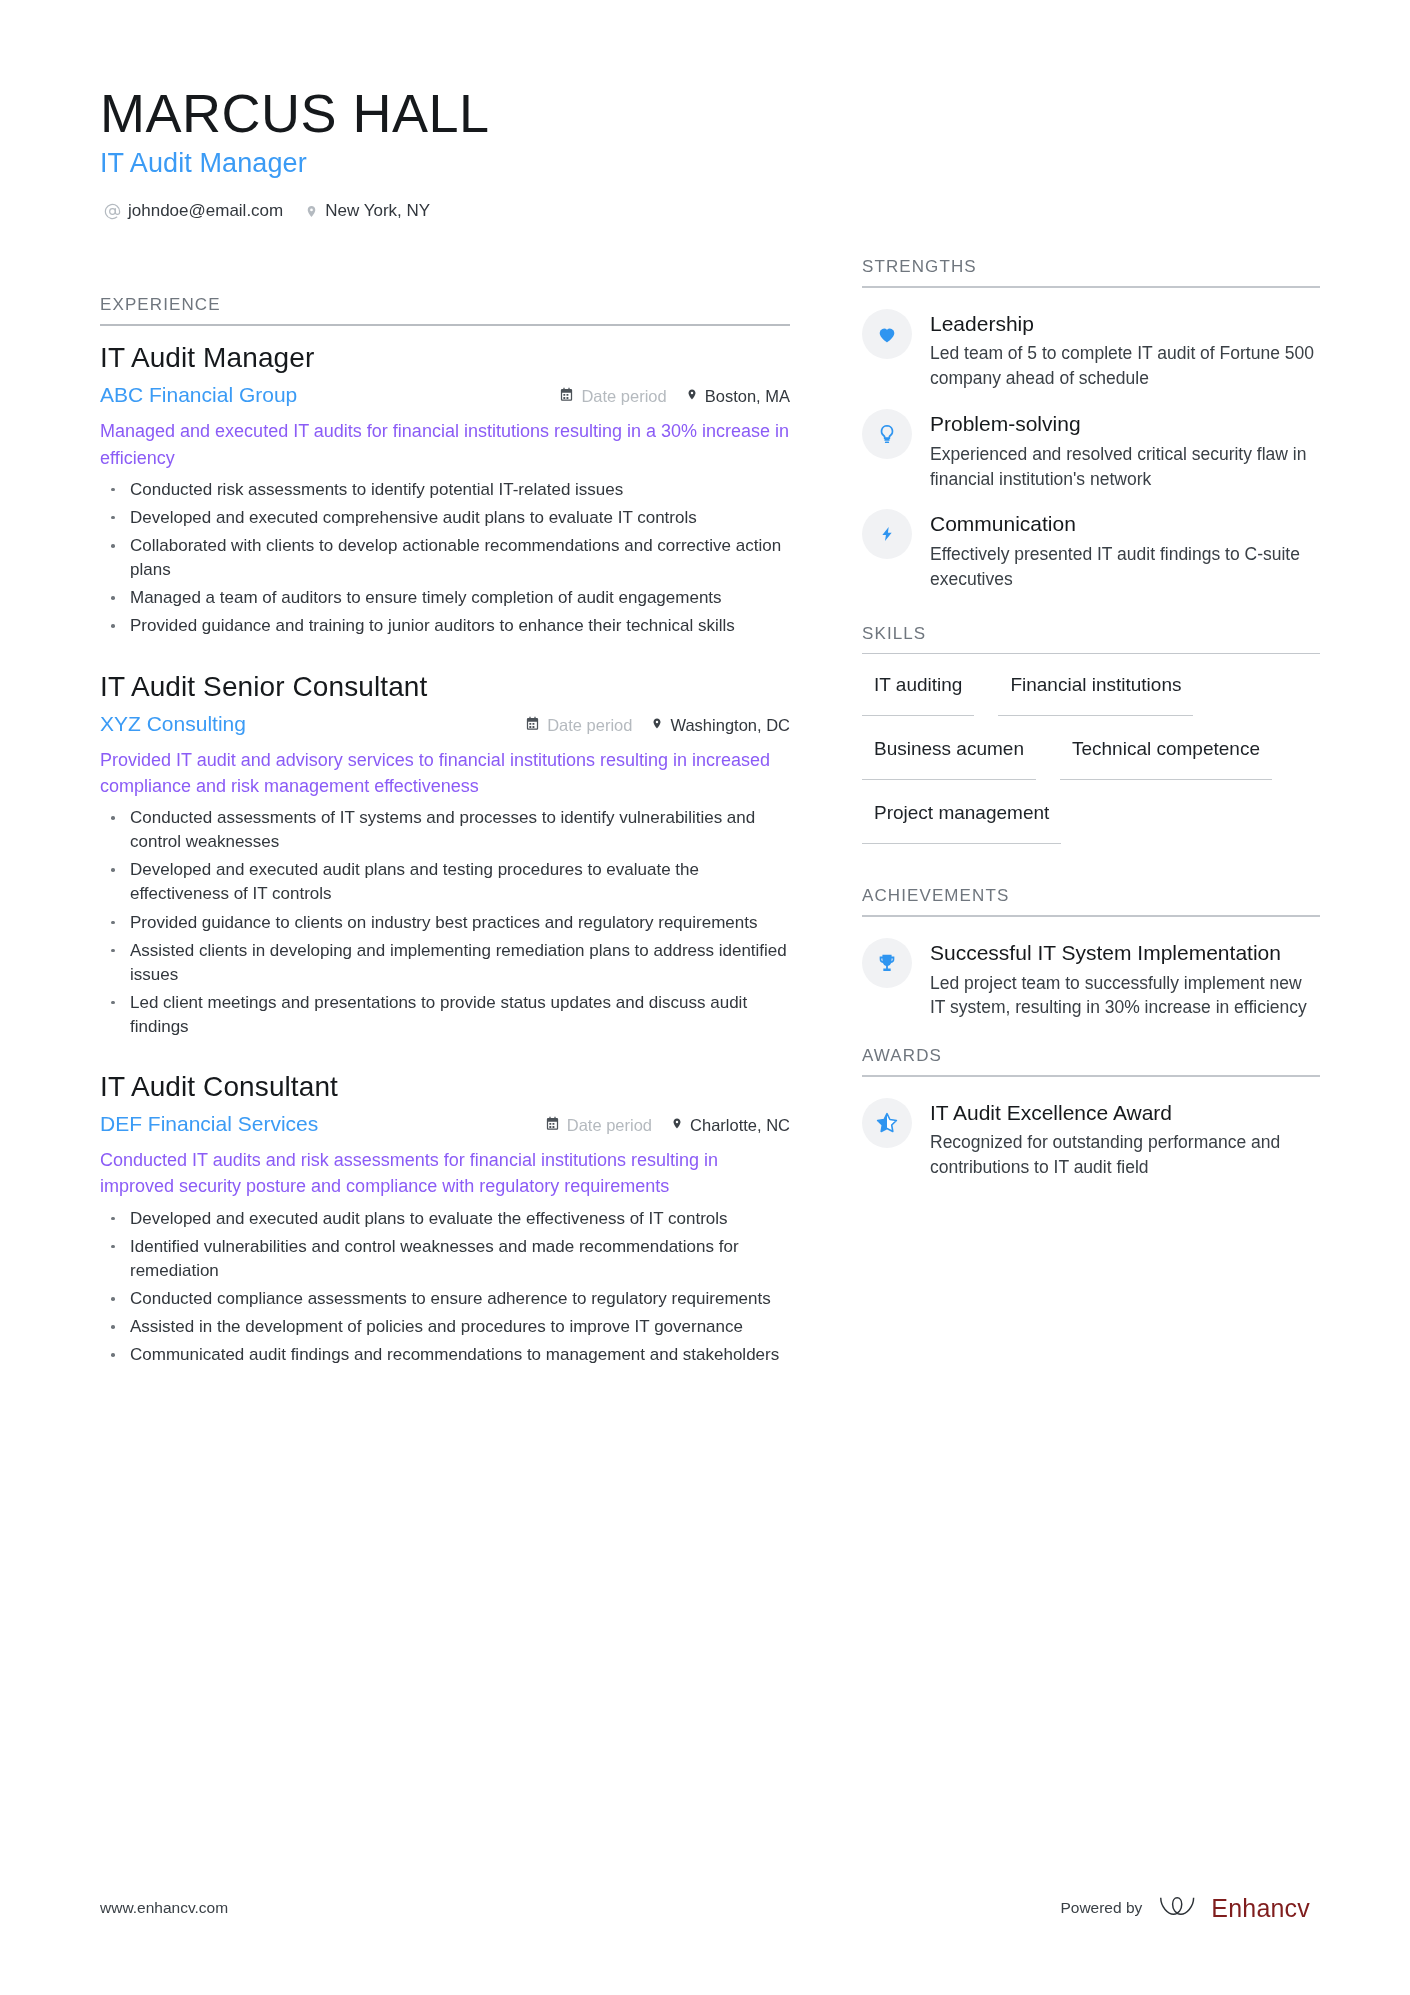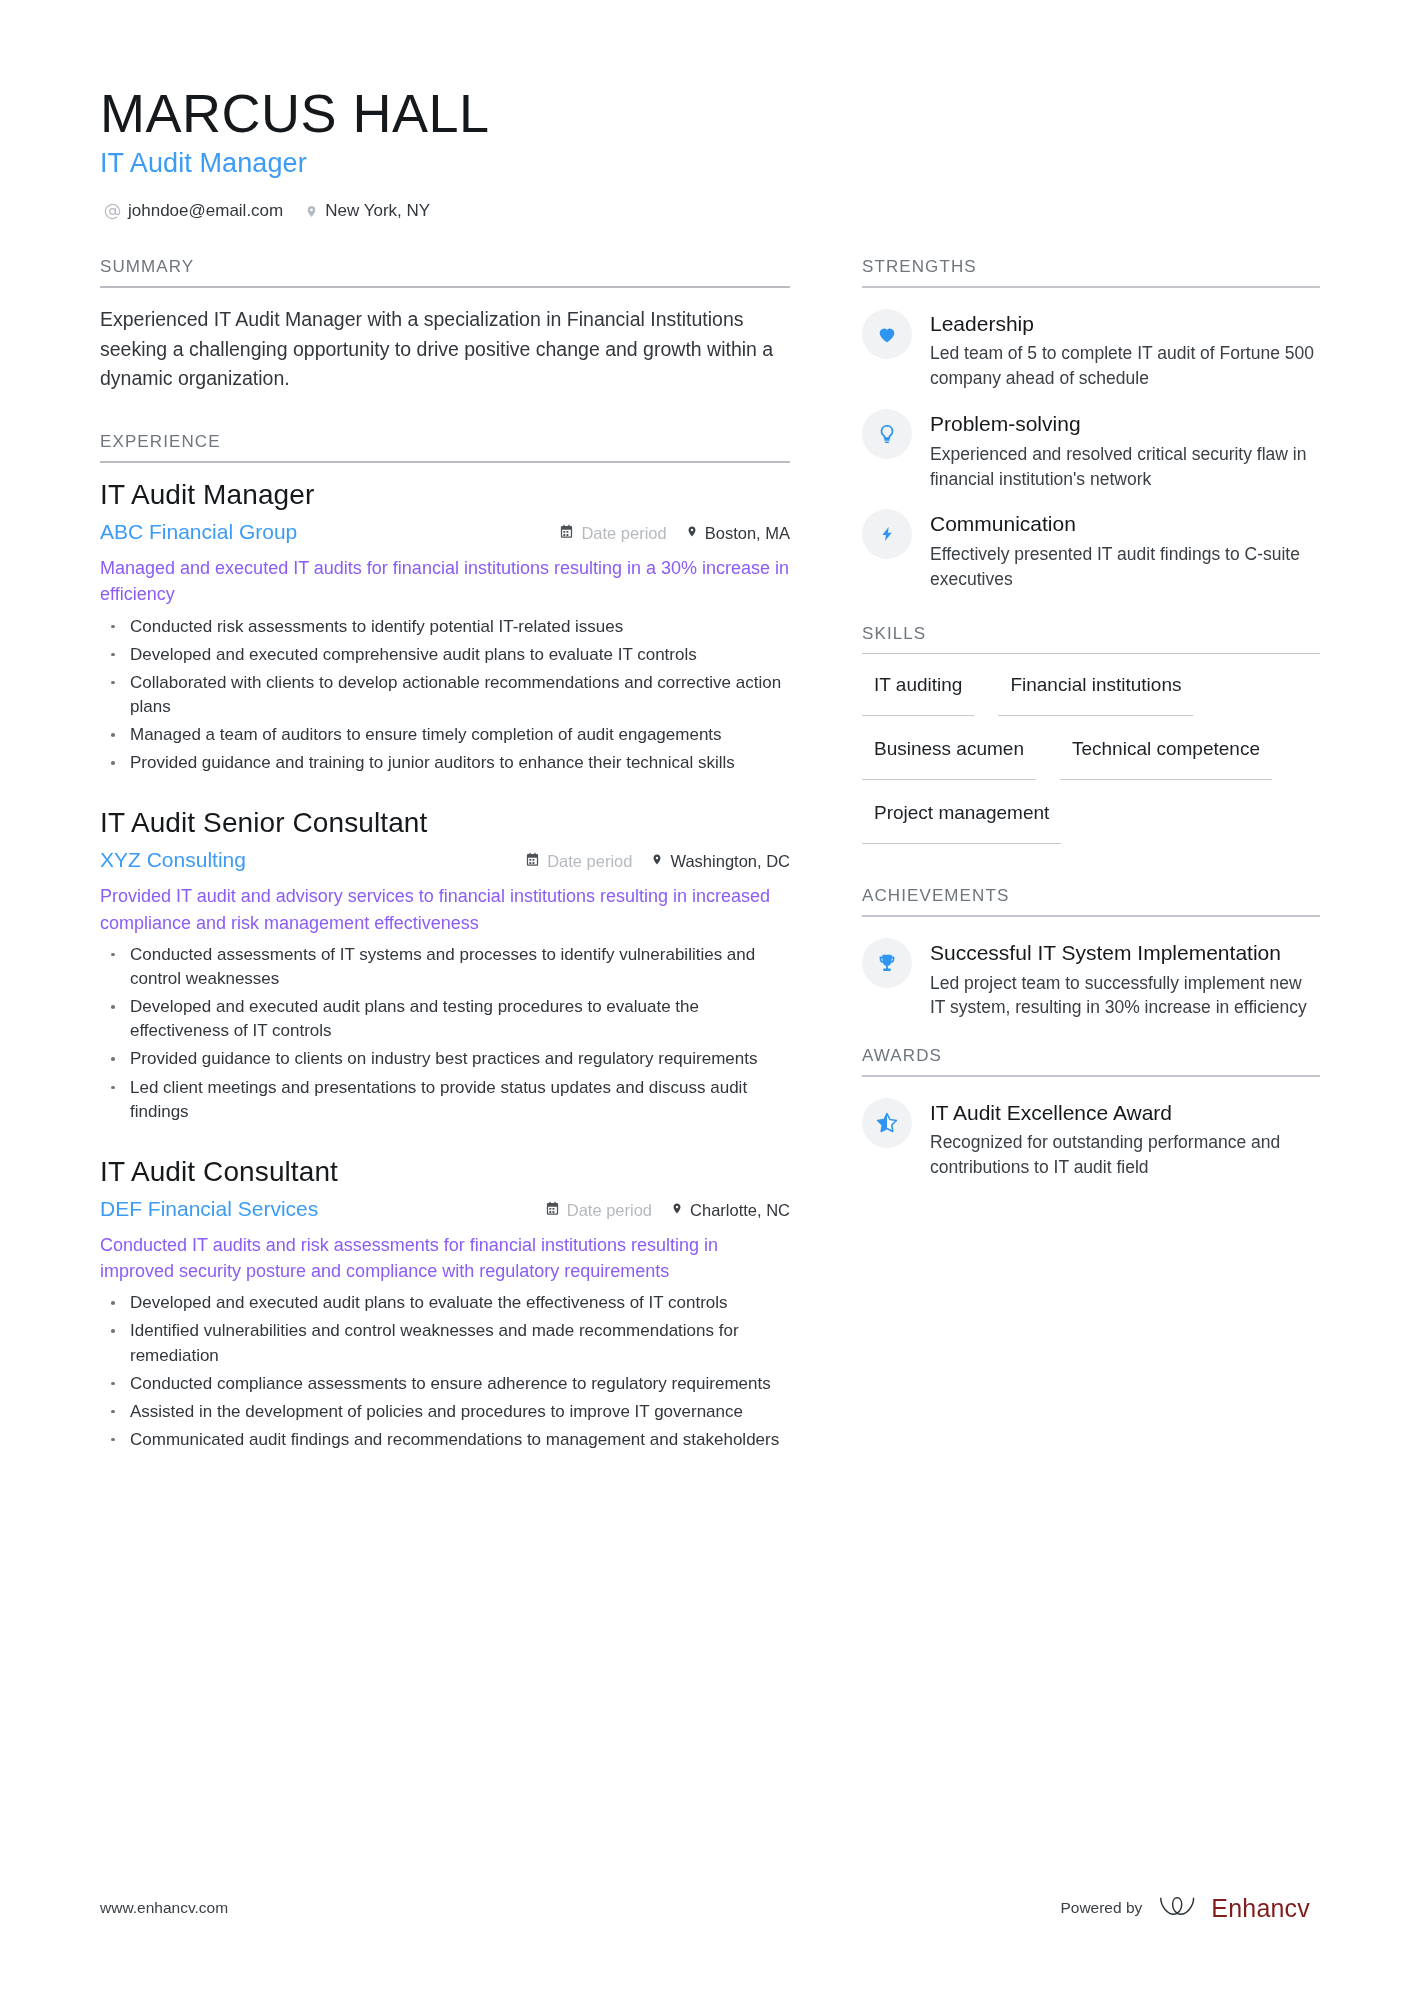--- a/index.html
+++ b/index.html
@@ -116,27 +116,20 @@
         </span>
         <span>New York, NY</span>
       </div>
     </div>
   </div>
 
   <div class="cols">
 
     <div class="col-left">
 
-      <div class="sec">
-        <div class="sec-head">SUMMARY</div>
-        <div class="sec-rule"></div>
-        <div class="sec-body">
-          <div class="summary-text">Experienced IT Audit Manager with a specialization in Financial Institutions seeking a challenging opportunity to drive positive change and growth within a dynamic organization.</div>
-        </div>
-      </div>
 
       <div class="sec" style="margin-top:38px;">
         <div class="sec-head">EXPERIENCE</div>
         <div class="sec-rule"></div>
         <div class="sec-body" style="padding-top:14px;">
 
           <div class="job">
             <div class="job-pos">IT Audit Manager</div>
             <div class="job-meta">
               <div class="company">ABC Financial Group</div>
@@ -190,20 +183,21 @@
                   </span>
                   <span>Washington, DC</span>
                 </div>
               </div>
             </div>
             <div class="job-desc">Provided IT audit and advisory services to financial institutions resulting in increased compliance and risk management effectiveness</div>
             <ul class="bullets">
               <li>Conducted assessments of IT systems and processes to identify vulnerabilities and control weaknesses</li>
               <li>Developed and executed audit plans and testing procedures to evaluate the effectiveness of IT controls</li>
               <li>Provided guidance to clients on industry best practices and regulatory requirements</li>
+              <li>Assisted clients in developing and implementing remediation plans to address identified issues</li>
               <li>Led client meetings and presentations to provide status updates and discuss audit findings</li>
             </ul>
           </div>
 
           <div class="job">
             <div class="job-pos">IT Audit Consultant</div>
             <div class="job-meta">
               <div class="company">DEF Financial Services</div>
               <div class="meta-right">
                 <div class="meta-chunk date">

